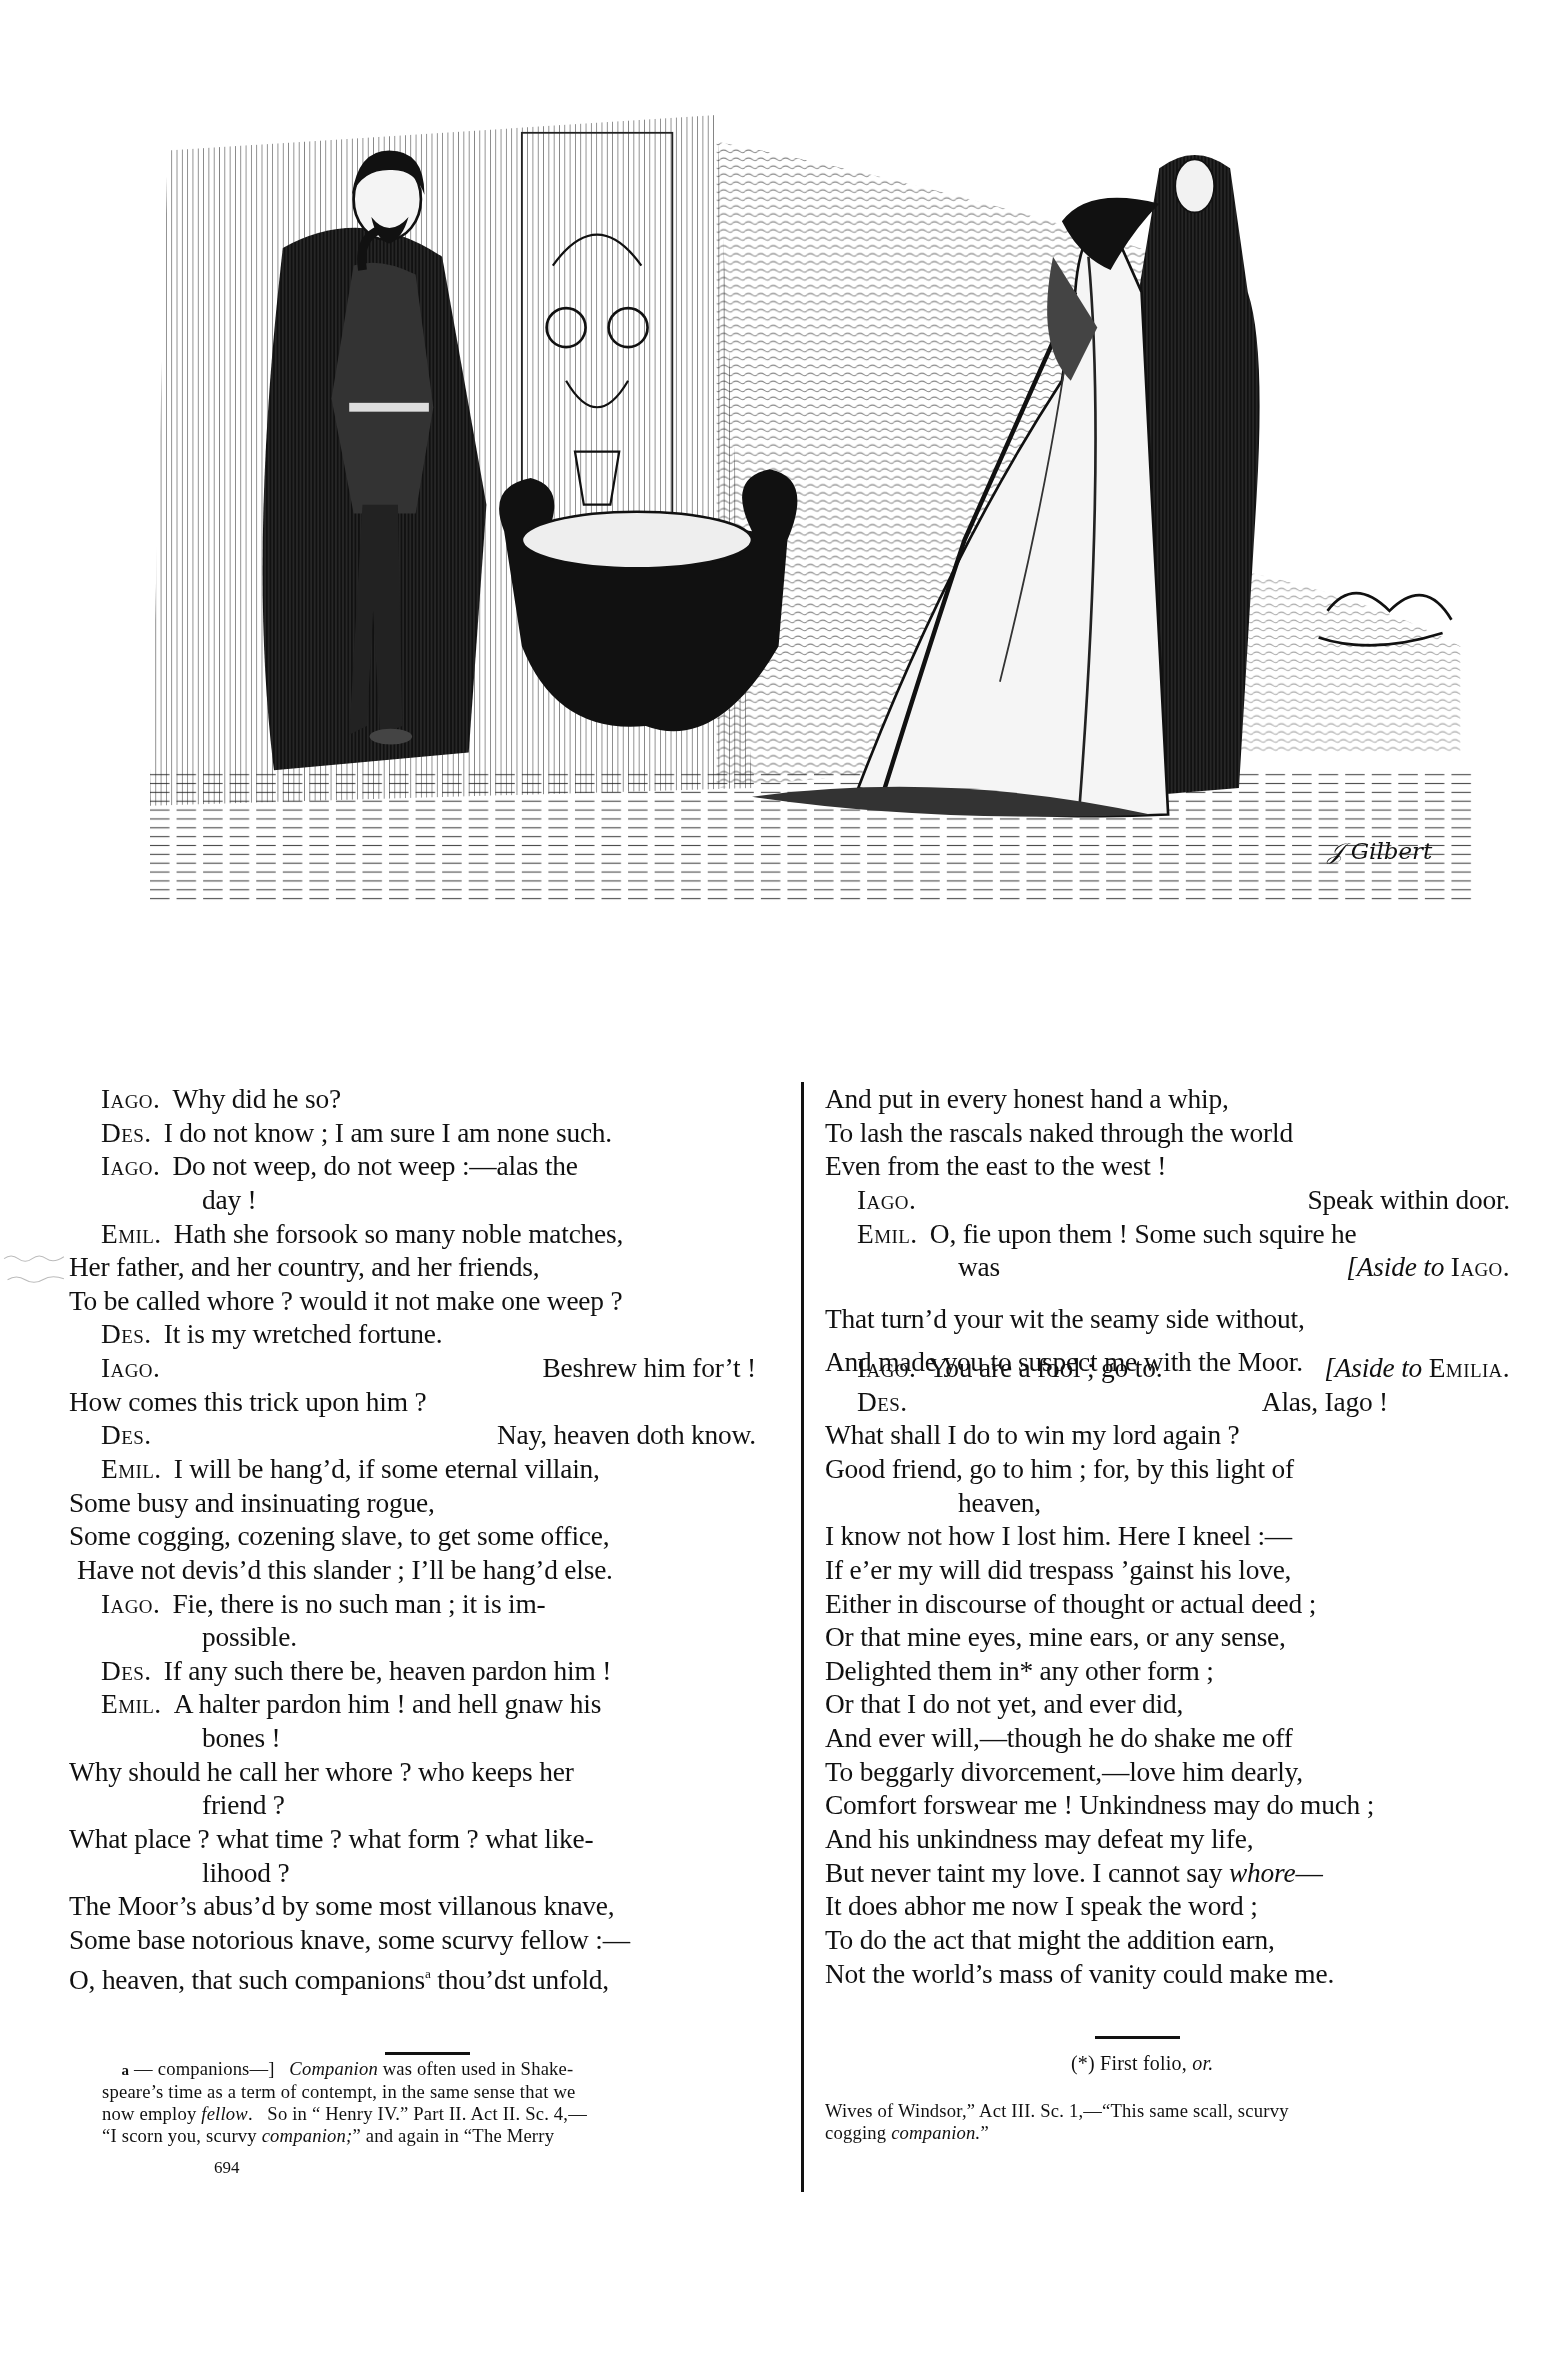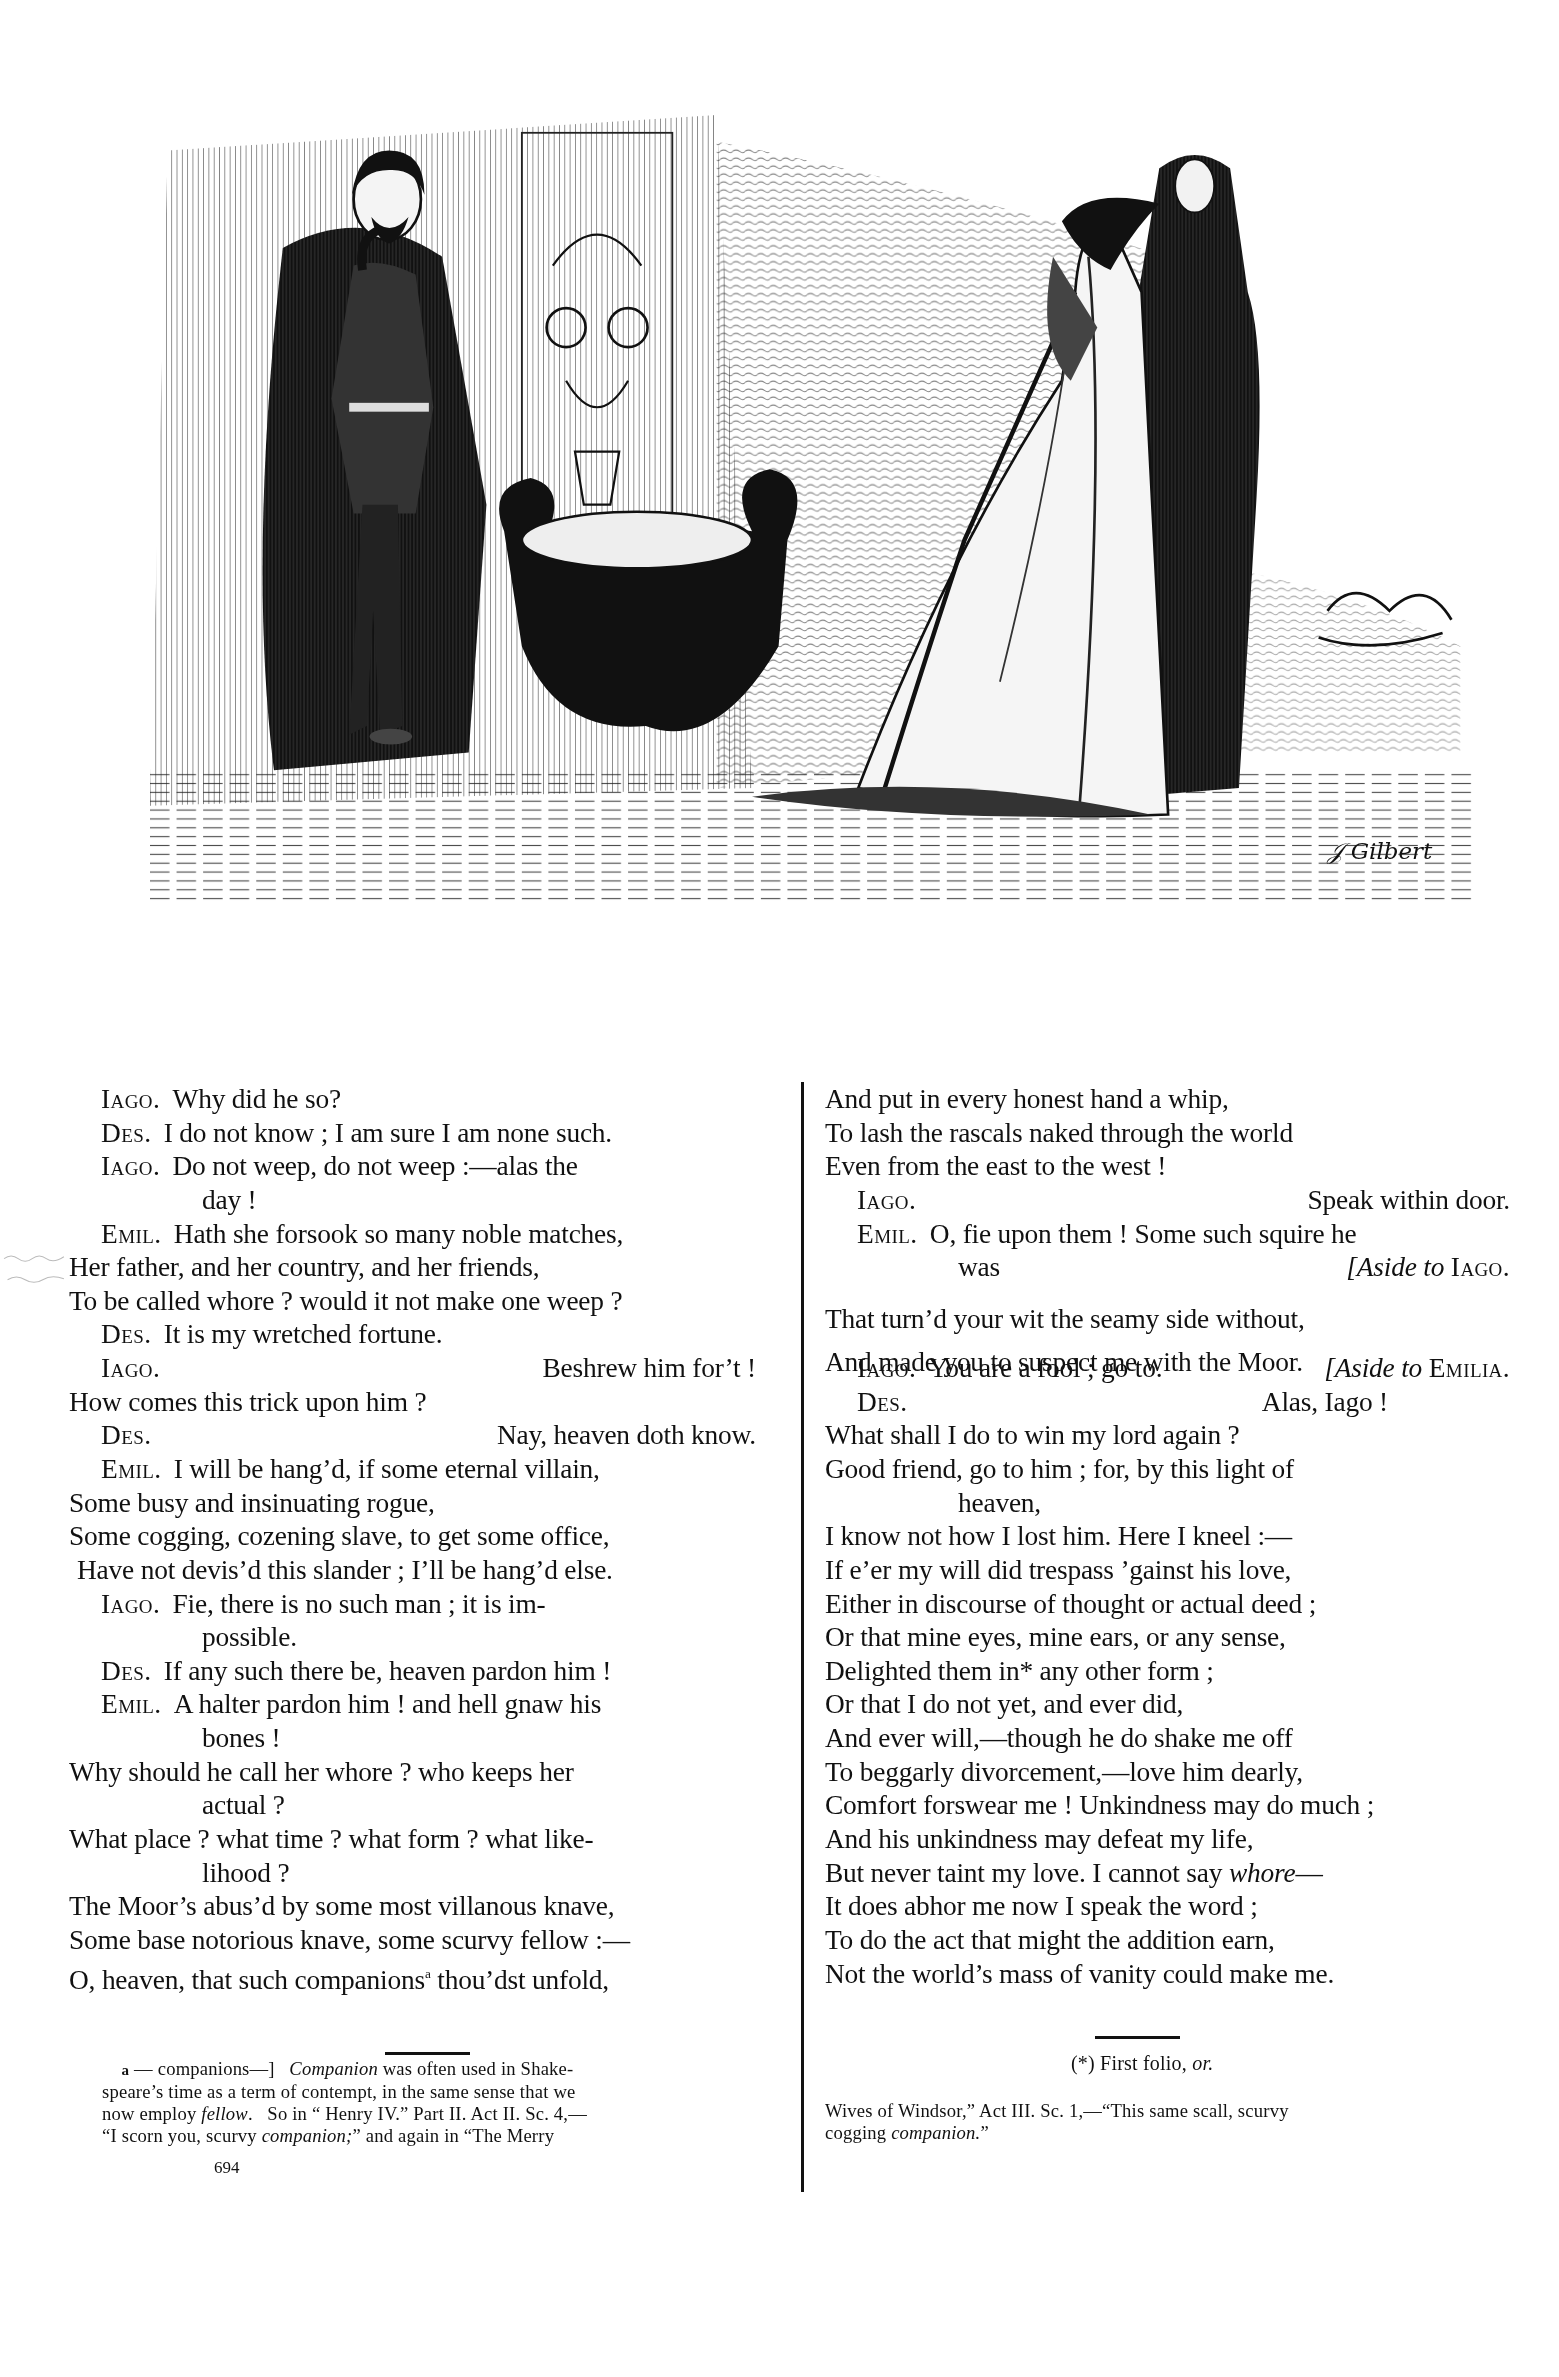--- a/index.html
+++ b/index.html
@@ -165,21 +165,21 @@
     <div class="line" style="top:605px;">
       <span class="speaker">Emil.</span><span>A halter pardon him ! and hell gnaw his</span>
     </div>
     <div class="line" style="top:639px;left:101px;">
       <span>bones !</span>
     </div>
     <div class="line" style="top:673px;left:-32px;">
       <span>Why should he call her whore ? who keeps her</span>
     </div>
     <div class="line" style="top:706px;left:101px;">
-      <span>actual ?</span>
+      <span>friend ?</span>
     </div>
     <div class="line" style="top:740px;left:-32px;">
       <span>What place ? what time ? what form ? what like-</span>
     </div>
     <div class="line" style="top:774px;left:101px;">
       <span>lihood ?</span>
     </div>
     <div class="line" style="top:807px;left:-32px;">
       <span>The Moor’s abus’d by some most villanous knave,</span>
     </div>

